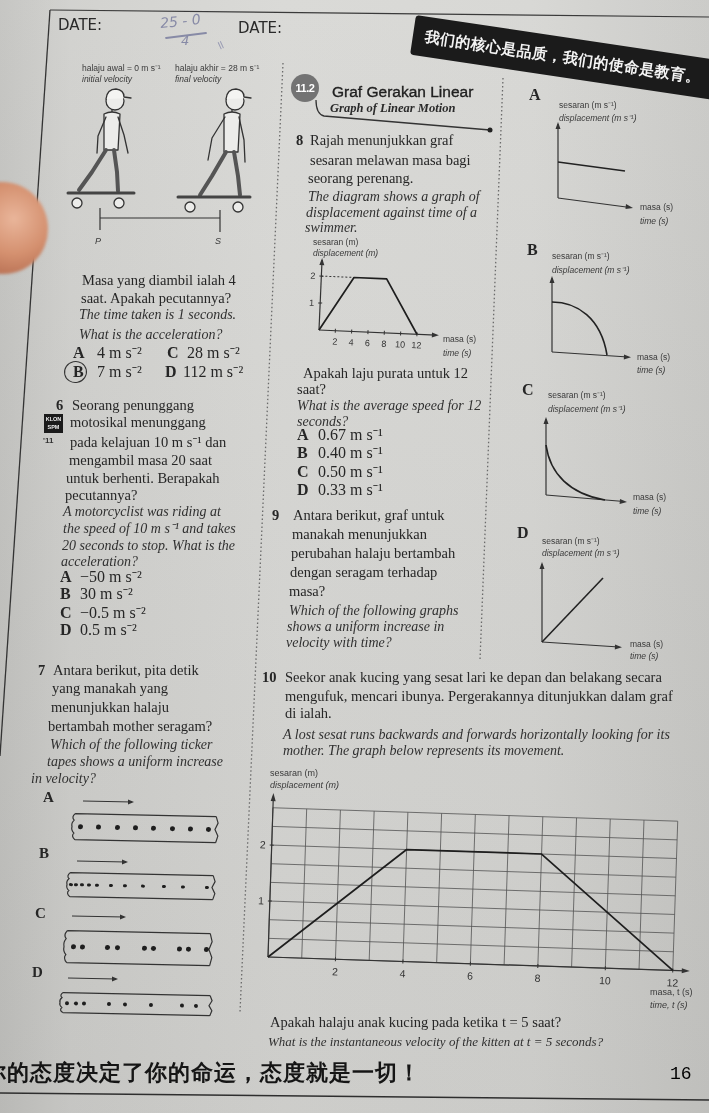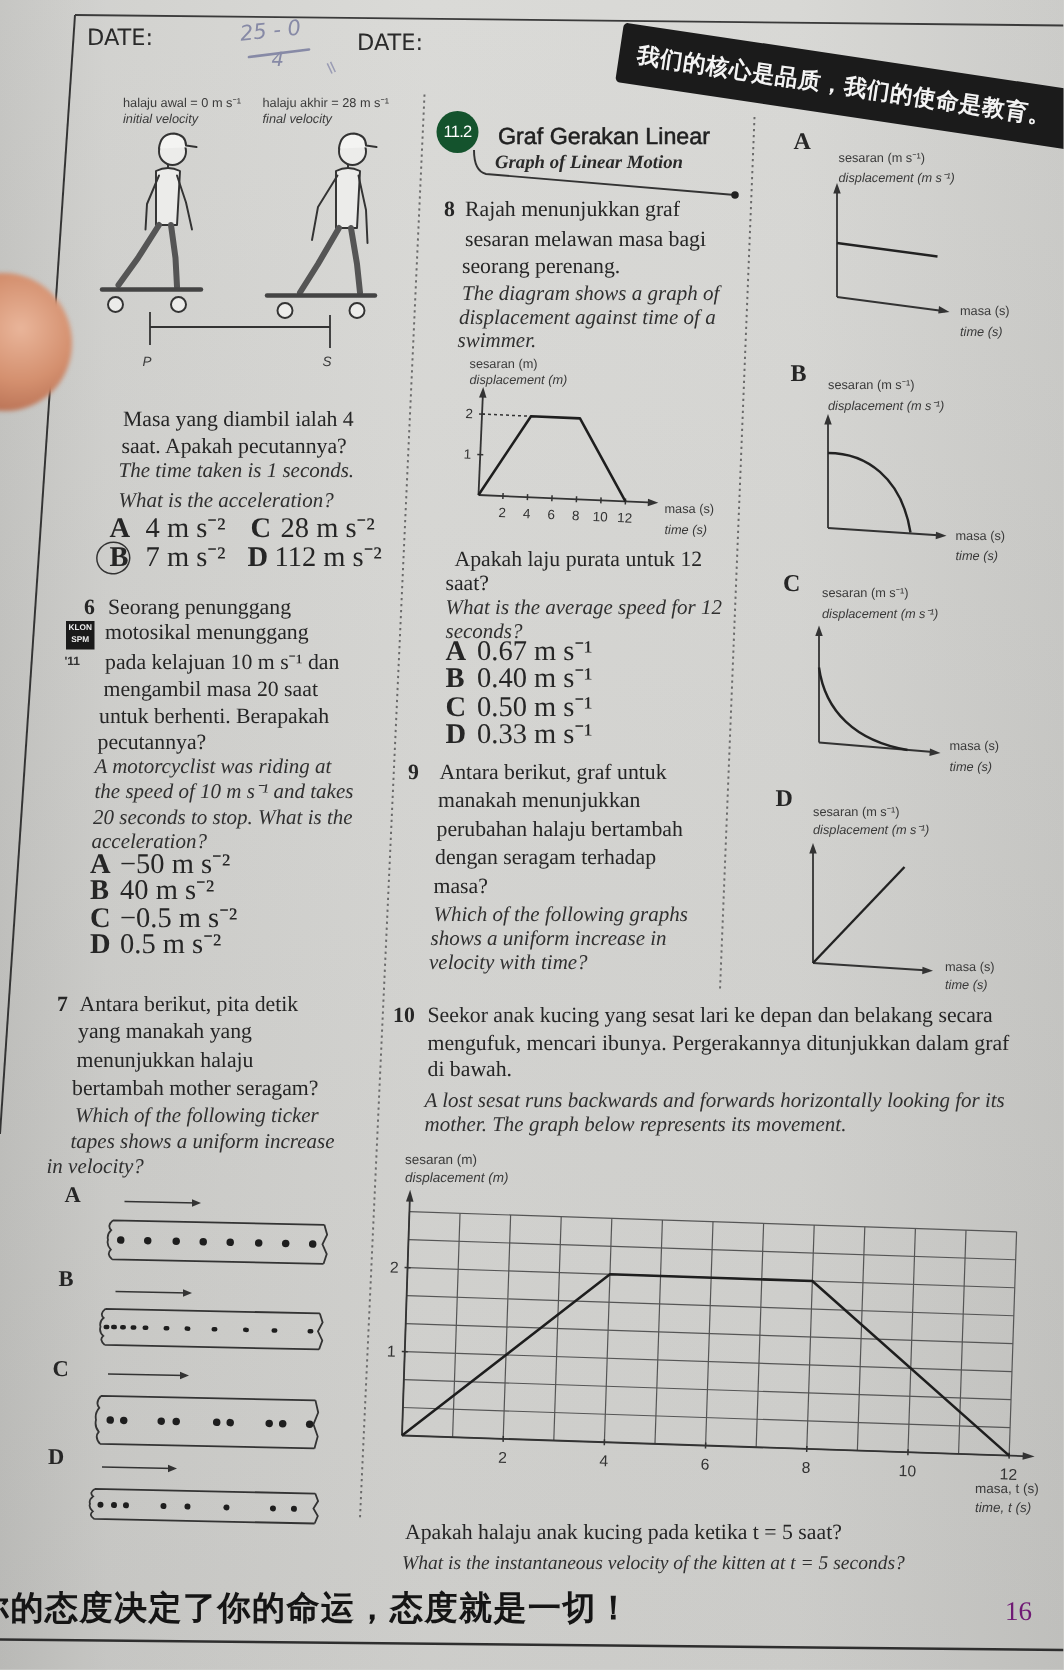--- a/index.html
+++ b/index.html
@@ -7,40 +7,40 @@
 body{position:relative;overflow:hidden;background-color:#d3d3d0;
  background-image:linear-gradient(180deg,rgba(255,255,255,0.05),rgba(0,0,0,0.05)),
  linear-gradient(90deg,#c3c3c0 0%,#d0d0cd 10%,#d8d8d5 40%,#d6d6d3 75%,#c9c9c6 100%);
  font-family:"Liberation Serif",serif;color:#262626}
 .a{position:absolute;white-space:nowrap}
 .ms{font-size:14.5px;line-height:18px}
 .en{font-size:14px;line-height:18px;font-style:italic;color:#303030}
 .num{font-size:14.5px;line-height:18px;font-weight:bold}
 .lbl{font-family:"Liberation Sans",sans-serif;font-size:8.5px;line-height:10px;color:#3a3a3a}
 .lbl.i{font-style:italic}
-.opt{font-size:19px;line-height:18px}
+.opt{font-size:16px;line-height:18px}
 .opt .L{display:inline-block;font-weight:bold}
 .hand{font-family:"DejaVu Sans",sans-serif}
 svg{overflow:visible}
 svg text{font-family:"Liberation Sans",sans-serif;fill:#333}
 .finger{left:-42px;top:182px;width:90px;height:92px;border-radius:48% 52% 50% 50%;
  background:radial-gradient(circle at 62% 40%,#e9b59a 0%,#d4906f 45%,#b46c50 80%,#9c5a42 100%);filter:blur(1.5px)}
 .banner{left:416px;top:15px;width:312px;height:40px;background:#1b1b1b;transform:rotate(8.5deg);transform-origin:0 0;border-radius:3px 0 0 3px}
 .banner span{display:block;padding-left:12px;line-height:40px;color:#f4f4f4;font-family:"DejaVu Sans",sans-serif;font-weight:bold;font-size:15px;letter-spacing:0.5px}
-.badge112{left:291px;top:74px;width:28px;height:28px;border-radius:50%;background:#14532d;color:#fff;font-family:"Liberation Sans",sans-serif;font-weight:normal;font-size:11px;line-height:28px;text-align:center;letter-spacing:-0.5px}
+.badge112{left:291px;top:74px;width:28px;height:28px;border-radius:50%;background:#737373;color:#fff;font-family:"Liberation Sans",sans-serif;font-weight:bold;font-size:11px;line-height:28px;text-align:center;letter-spacing:-0.5px}
 .title{font-family:"Liberation Sans",sans-serif;font-size:15.5px;line-height:18px;color:#202020;-webkit-text-stroke:0.35px #202020}
 .subtitle{font-size:12.5px;line-height:16px;font-style:italic;font-weight:bold;color:#2a2a2a}
 .klon{left:44px;top:414px;width:19px;height:19px;background:#1a1a1a;color:#eee;font-family:"Liberation Sans",sans-serif;font-size:5.5px;line-height:8px;text-align:center;font-weight:bold;padding-top:1px}
 .klon-year{left:43px;top:436px;font-family:"Liberation Sans",sans-serif;font-size:8px;font-weight:bold;color:#333}
 .circle-mark{left:64px;top:361px;width:23px;height:22px;border:1.5px solid #333;border-radius:50%;transform:rotate(-12deg)}
 .tape{transform:rotate(1.2deg);transform-origin:0 50%}
 .dot{position:absolute;border-radius:50%;background:#1e1e1e}
 .optL{font-size:15px;line-height:18px;font-weight:bold}
 .motto{left:-16px;top:1060px;font-family:"DejaVu Sans",sans-serif;font-weight:bold;font-size:22px;line-height:26px;color:#151515;letter-spacing:1px}
-.pageno{left:670px;top:1064px;font-family:Liberation Serif, serif;font-size:18px;color:#701a75}
+.pageno{left:670px;top:1064px;font-family:Liberation Mono, monospace;font-size:18px;color:#000000}
 </style>
 </head>
 <body>
 
 <svg class="a" style="left:0;top:0" width="709" height="1113">
   <line x1="50" y1="10" x2="0" y2="756" stroke="#333" stroke-width="1.3"></line>
   <line x1="50" y1="10" x2="709" y2="17" stroke="#3a3a3a" stroke-width="1.2"></line>
   <line x1="283" y1="63" x2="240" y2="1012" stroke="#6a6a6a" stroke-width="1.3" stroke-dasharray="1.5 2.5"></line>
   <line x1="503" y1="78" x2="480" y2="660" stroke="#6a6a6a" stroke-width="1.3" stroke-dasharray="1.5 2.5"></line>
   <line x1="0" y1="1093" x2="709" y2="1100" stroke="#2e2e2e" stroke-width="1.6"></line>
@@ -122,21 +122,21 @@
 <div class="a ms" style="left:70px;top:413px">motosikal menunggang</div>
 <div class="a ms" style="left:70px;top:433px">pada kelajuan 10 m s⁻¹ dan</div>
 <div class="a ms" style="left:69px;top:451px">mengambil masa 20 saat</div>
 <div class="a ms" style="left:66px;top:469px">untuk berhenti. Berapakah</div>
 <div class="a ms" style="left:65px;top:486px">pecutannya?</div>
 <div class="a en" style="left:63px;top:503px">A motorcyclist was riding at</div>
 <div class="a en" style="left:63px;top:520px">the speed of 10 m s⁻¹ and takes</div>
 <div class="a en" style="left:62px;top:537px">20 seconds to stop. What is the</div>
 <div class="a en" style="left:61px;top:553px">acceleration?</div>
 <div class="a opt" style="left:60px;top:568px"><span class="L" style="width:20px">A</span><span>−50 m s⁻²</span></div>
-<div class="a opt" style="left:60px;top:585px"><span class="L" style="width:20px">B</span><span>40 m s⁻²</span></div>
+<div class="a opt" style="left:60px;top:585px"><span class="L" style="width:20px">B</span><span>30 m s⁻²</span></div>
 <div class="a opt" style="left:60px;top:604px"><span class="L" style="width:20px">C</span><span>−0.5 m s⁻²</span></div>
 <div class="a opt" style="left:60px;top:621px"><span class="L" style="width:20px">D</span><span>0.5 m s⁻²</span></div>
 
 <div class="a num" style="left:38px;top:661px">7</div>
 <div class="a ms" style="left:53px;top:661px">Antara berikut, pita detik</div>
 <div class="a ms" style="left:52px;top:679px">yang manakah yang</div>
 <div class="a ms" style="left:51px;top:698px">menunjukkan halaju</div>
 <div class="a ms" style="left:48px;top:717px">bertambah mother seragam?</div>
 <div class="a en" style="left:50px;top:736px">Which of the following ticker</div>
 <div class="a en" style="left:47px;top:753px">tapes shows a uniform increase</div>
@@ -335,21 +335,21 @@
   <line x1="6" y1="86" x2="83" y2="91" stroke="#333" stroke-width="1.2"></line>
   <polygon points="79,88.5 86,91.2 78.8,93.5" fill="#333"></polygon>
   <line x1="6" y1="86" x2="67" y2="22" stroke="#222" stroke-width="1.6"></line>
 </svg>
 <div class="a lbl" style="left:630px;top:639px">masa (s)</div>
 <div class="a lbl i" style="left:630px;top:651px">time (s)</div>
 
 <div class="a num" style="left:262px;top:668px">10</div>
 <div class="a ms" style="left:285px;top:668px">Seekor anak kucing yang sesat lari ke depan dan belakang secara</div>
 <div class="a ms" style="left:285px;top:687px">mengufuk, mencari ibunya. Pergerakannya ditunjukkan dalam graf</div>
-<div class="a ms" style="left:285px;top:704px">di bawah.</div>
+<div class="a ms" style="left:285px;top:704px">di ialah.</div>
 <div class="a en" style="left:283px;top:726px">A lost sesat runs backwards and forwards horizontally looking for its</div>
 <div class="a en" style="left:283px;top:742px">mother. The graph below represents its movement.</div>
 
 <div class="a lbl" style="left:270px;top:768px;font-size:9px">sesaran (m)</div>
 <div class="a lbl i" style="left:270px;top:780px;font-size:9px">displacement (m)</div>
 <svg class="a" style="left:250px;top:790px;transform:rotate(1.9deg);transform-origin:18px 167px" width="459" height="200">
   <g>
       <line x1="18" y1="167" x2="18" y2="17.681600000000003" stroke="#555" stroke-width="0.8"></line>
       <line x1="51.75" y1="167" x2="51.75" y2="17.681600000000003" stroke="#555" stroke-width="0.8"></line>
       <line x1="85.5" y1="167" x2="85.5" y2="17.681600000000003" stroke="#555" stroke-width="0.8"></line>

